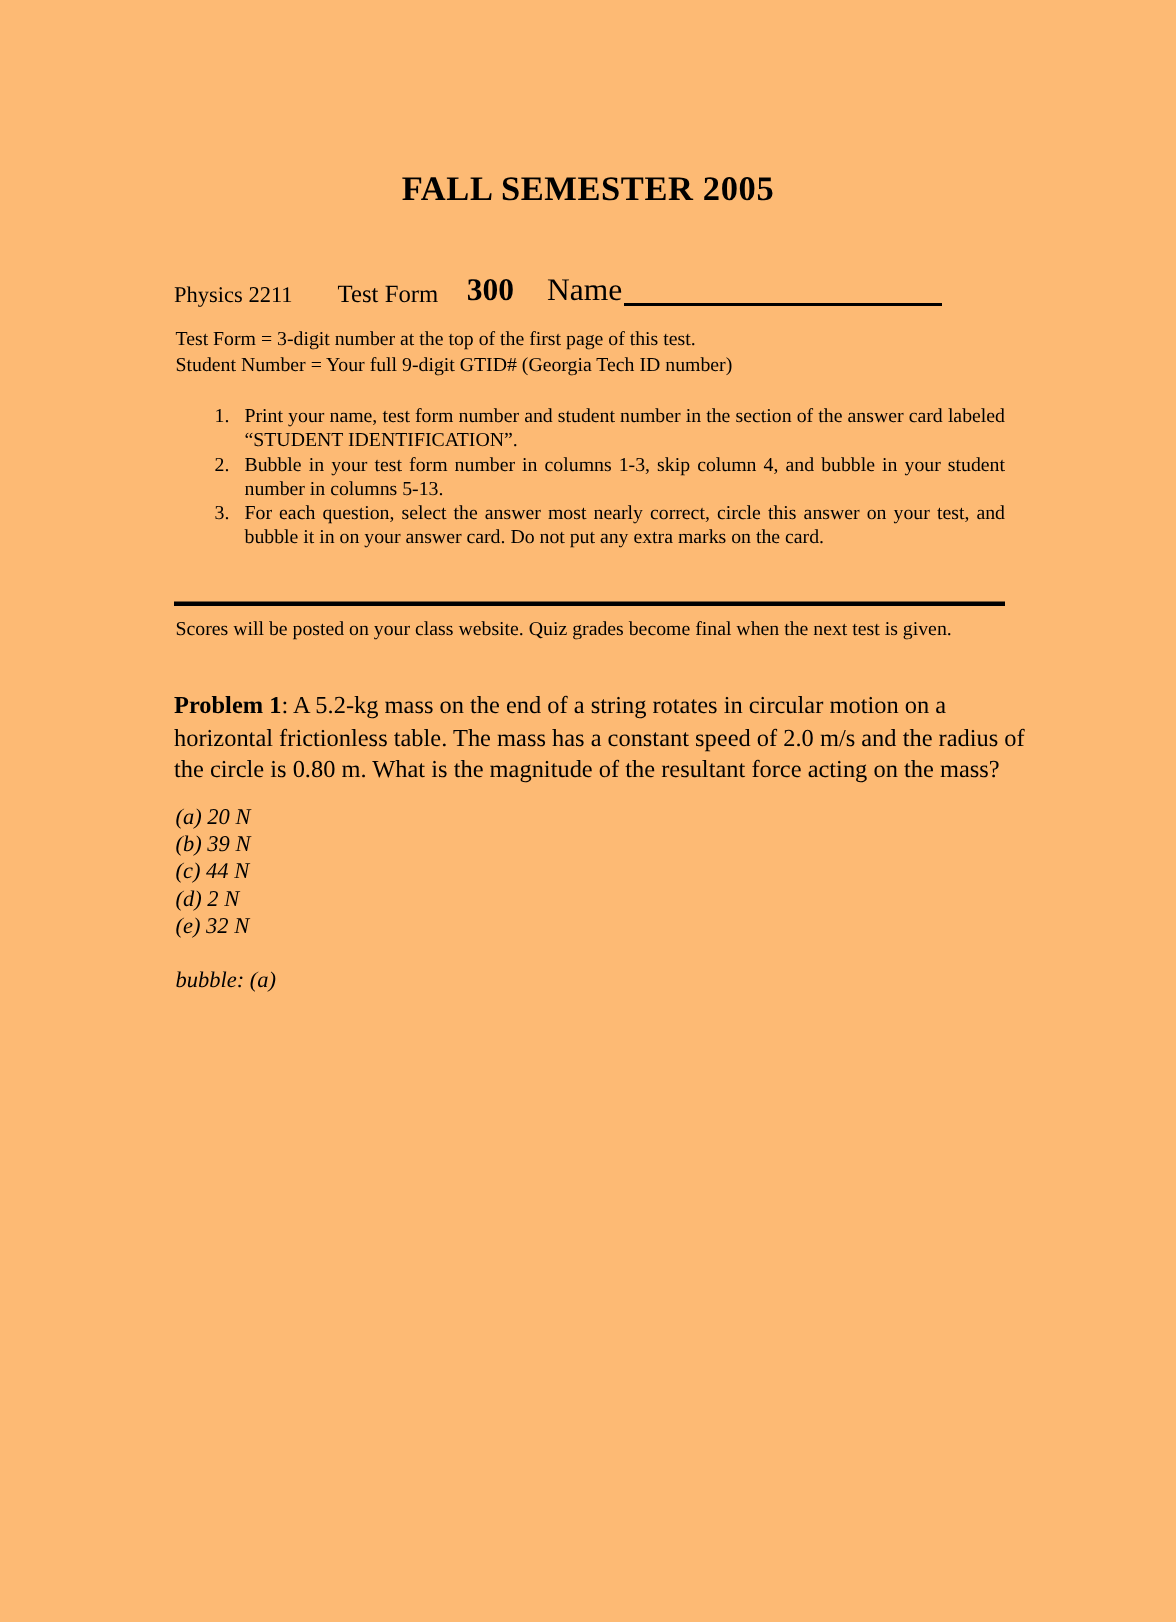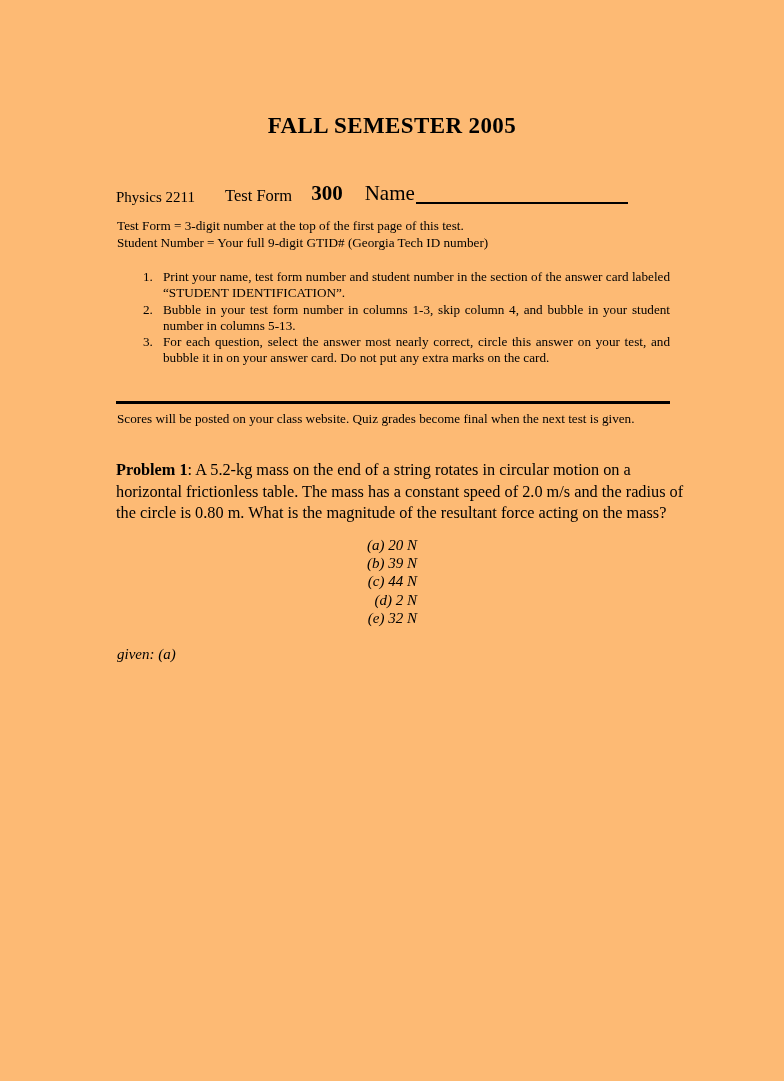--- a/index.html
+++ b/index.html
@@ -147,21 +147,21 @@
   
   .choices {
     position: absolute;
     left: 117px;
     top: 536px;
     width: 300px;
     font-style: italic;
     font-size: 15px;
     line-height: 18.2px;
   }
-  .choice { white-space: nowrap; text-align: right; }
+  .choice { white-space: nowrap; }
 
   
   .answer-line {
     position: absolute;
     left: 117px;
     top: 645px;
     font-style: italic;
     font-size: 15px;
     line-height: 18px;
     white-space: nowrap;
@@ -211,15 +211,15 @@
   </div>
 
   <div class="choices">
     <div class="choice">(a) 20 N</div>
     <div class="choice">(b) 39 N</div>
     <div class="choice">(c) 44 N</div>
     <div class="choice">(d) 2 N</div>
     <div class="choice">(e) 32 N</div>
   </div>
 
-  <div class="answer-line">given: (a)</div>
+  <div class="answer-line">bubble: (a)</div>
 
 </div>
 
 </body></html>

